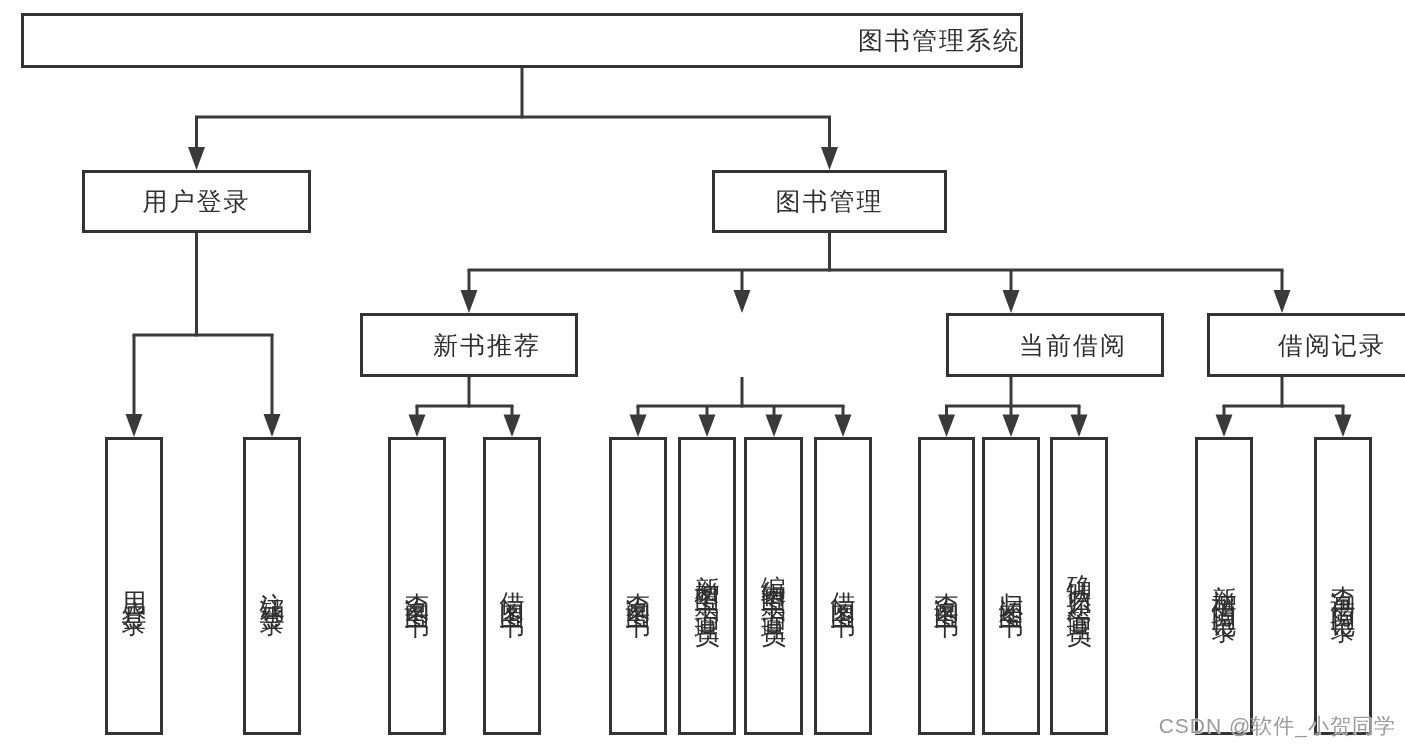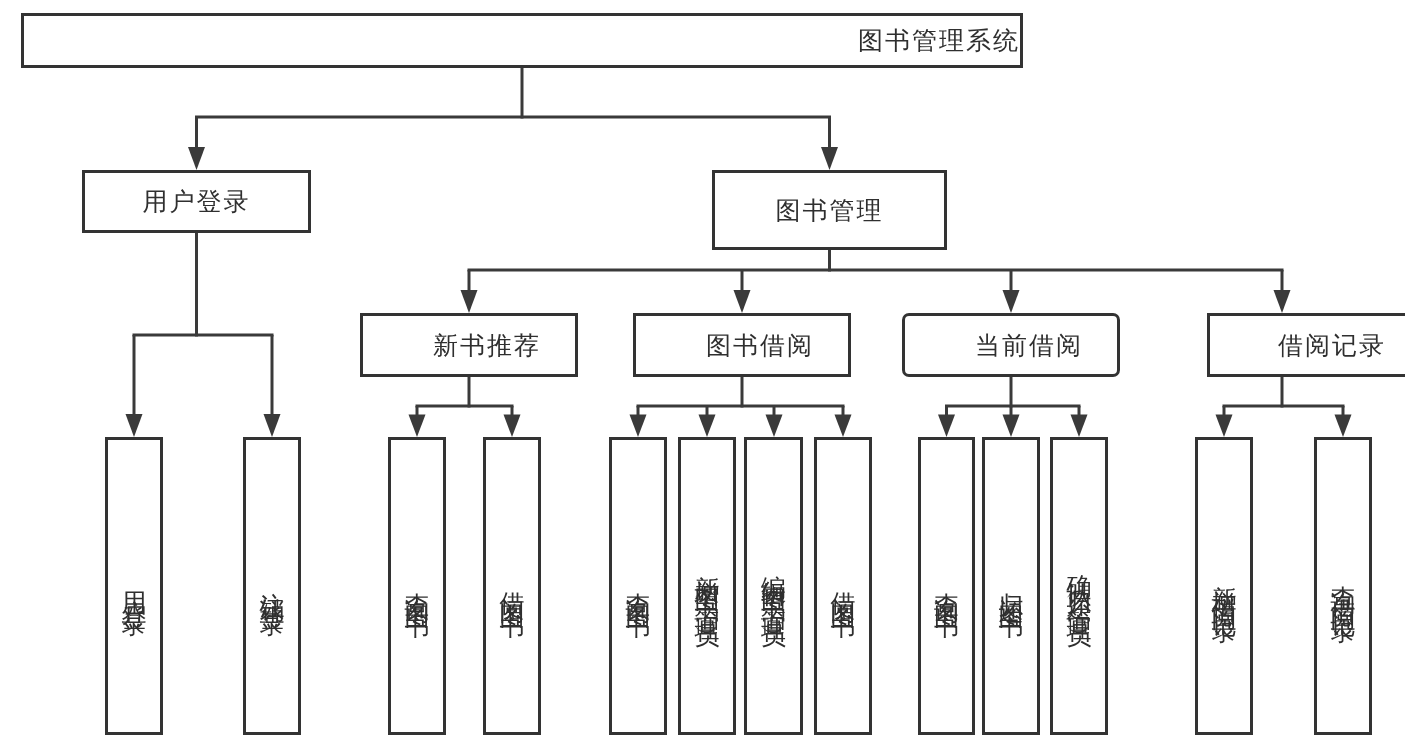--- a/index.html
+++ b/index.html
@@ -39,25 +39,25 @@
     text-align: center;
   }
   .hlabel {
     font-size: 25px;
     letter-spacing: 2px;
     color: var(--text);
     white-space: nowrap;
   }
   .lv1 { left: 21px;  top: 13px;  width: 1002px; height: 55px; justify-content: flex-end; }
   .lv2a { left: 82px;  top: 170px; width: 229px; height: 63px; }
-  .lv2b { left: 712px; top: 170px; width: 235px; height: 80px; }
+  .lv2b { left: 712px; top: 170px; width: 235px; height: 63px; }
   .lv3 { top: 313px; width: 218px; height: 64px; padding-left: 36px; }
   .lv3-1 { left: 360px; }
   .lv3-2 { left: 633px; }
-  .lv3-3 { left: 902px; border-radius: 7px; }
+  .lv3-3 { left: 946px; }
   .lv3-4 { left: 1175px; width: 214px; margin-left: 32px; }
   .leaf {
     position: absolute;
     top: 437px;
     height: 298px;
     width: 58px;
     border: 3px solid var(--border);
     background: var(--background);
     display: flex;
     align-items: center;
@@ -157,23 +157,20 @@
   <div class="box lv2a">
     <span class="hlabel">用户登录</span>
   </div>
   <div class="box lv2b">
     <span class="hlabel">图书管理</span>
   </div>
 
   <div class="box lv3 lv3-1">
     <span class="hlabel">新书推荐</span>
   </div>
-  <div class="box lv3 lv3-2">
-    <span class="hlabel">图书借阅</span>
-  </div>
   <div class="box lv3 lv3-3">
     <span class="hlabel">当前借阅</span>
   </div>
   <div class="box lv3 lv3-4">
     <span class="hlabel">借阅记录</span>
   </div>
 
   <div class="leaf" style="left:105px">
     <span class="vlabel">用户登录</span>
   </div>
@@ -211,14 +208,15 @@
     <span class="vlabel">确认归还（管理员）</span>
   </div>
 
   <div class="leaf" style="left:1195px">
     <span class="vlabel">新增借阅记录</span>
   </div>
   <div class="leaf" style="left:1314px">
     <span class="vlabel">查询借阅记录</span>
   </div>
 
+  <div class="watermark">CSDN @软件_小贺同学</div>
 
 </div>
 
 </body></html>

